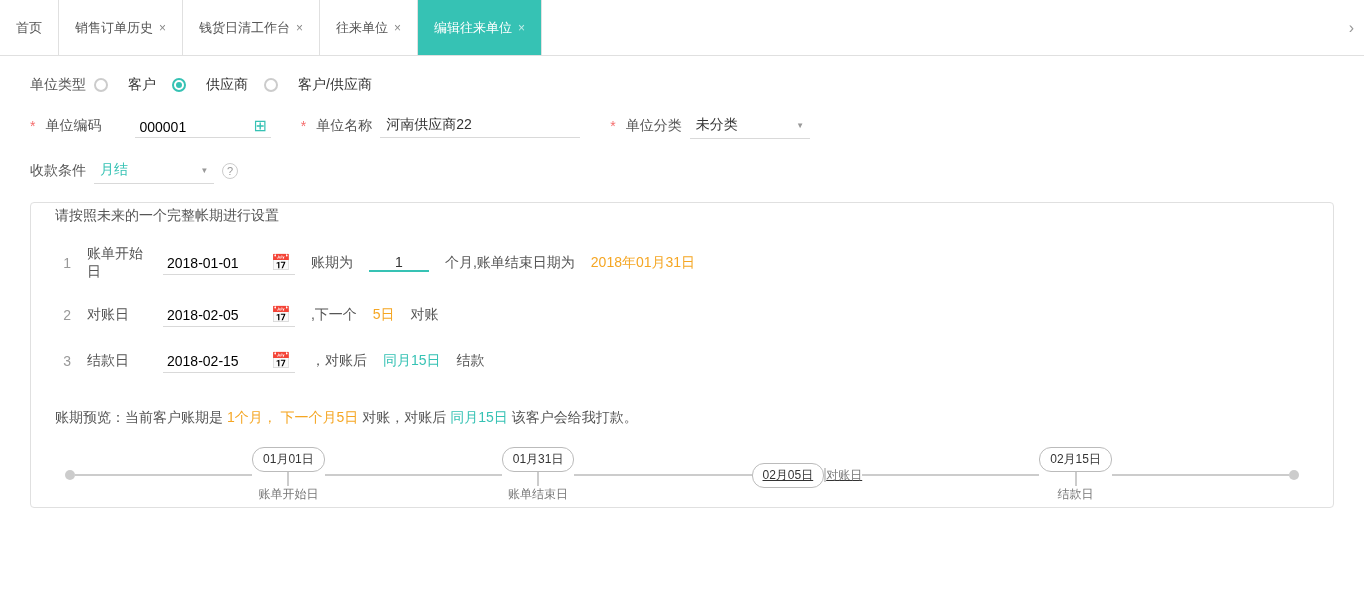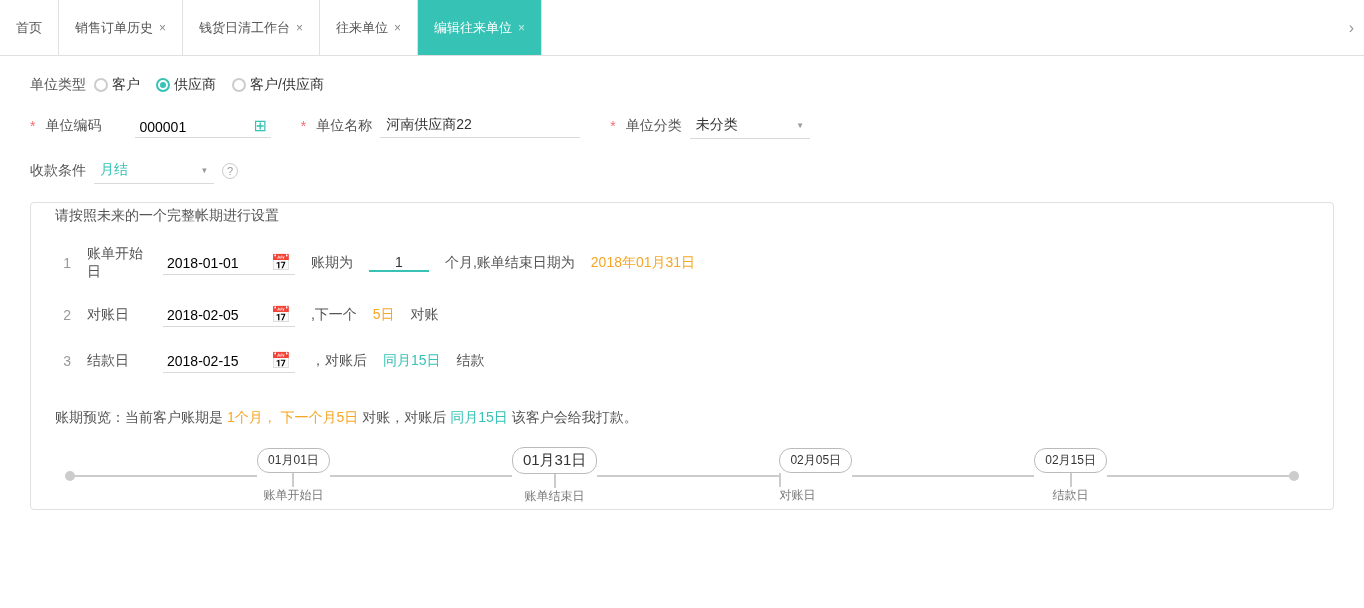--- a/index.html
+++ b/index.html
@@ -76,21 +76,21 @@
 
     
     .radio-group {
       display: flex;
       align-items: center;
       gap: 16px;
     }
     .radio-item {
       display: flex;
       align-items: center;
-      gap: 4px;
+      gap: 20px;
       cursor: pointer;
     }
     .radio-circle {
       width: 14px;
       height: 14px;
       border-radius: 50%;
       border: 2px solid #ccc;
       display: inline-block;
       position: relative;
     }
@@ -380,28 +380,28 @@
 
       <div style="display:flex;flex-direction:column;align-items:center;">
         <div style="border:1px solid #bbb;border-radius:12px;padding:3px 10px;font-size:12px;background:#fff;white-space:nowrap;">01月01日</div>
         <div style="width:2px;height:14px;background:#ccc;"></div>
         <div style="font-size:12px;color:#777;white-space:nowrap;">账单开始日</div>
       </div>
 
       <div style="flex:1;height:2px;background:#ccc;"></div>
 
       <div style="display:flex;flex-direction:column;align-items:center;">
-        <div style="border:1px solid #bbb;border-radius:12px;padding:3px 10px;font-size:15px;background:#fff;white-space:nowrap;">01月31日</div>
+        <div style="border:1px solid #bbb;border-radius:12px;padding:3px 10px;font-size:12px;background:#fff;white-space:nowrap;">01月31日</div>
         <div style="width:2px;height:14px;background:#ccc;"></div>
         <div style="font-size:12px;color:#777;white-space:nowrap;">账单结束日</div>
       </div>
 
       <div style="flex:1;height:2px;background:#ccc;"></div>
 
-      <div style="display:flex;flex-direction:column;align-items:flex-start;">
+      <div style="display:flex;align-items:center;text-decoration:underline;">
         <div style="border:1px solid #bbb;border-radius:12px;padding:3px 10px;font-size:12px;background:#fff;white-space:nowrap;">02月05日</div>
         <div style="width:2px;height:14px;background:#ccc;"></div>
         <div style="font-size:12px;color:#777;white-space:nowrap;">对账日</div>
       </div>
 
       <div style="flex:1;height:2px;background:#ccc;"></div>
 
       <div style="display:flex;flex-direction:column;align-items:center;">
         <div style="border:1px solid #bbb;border-radius:12px;padding:3px 10px;font-size:12px;background:#fff;white-space:nowrap;">02月15日</div>
         <div style="width:2px;height:14px;background:#ccc;"></div>

